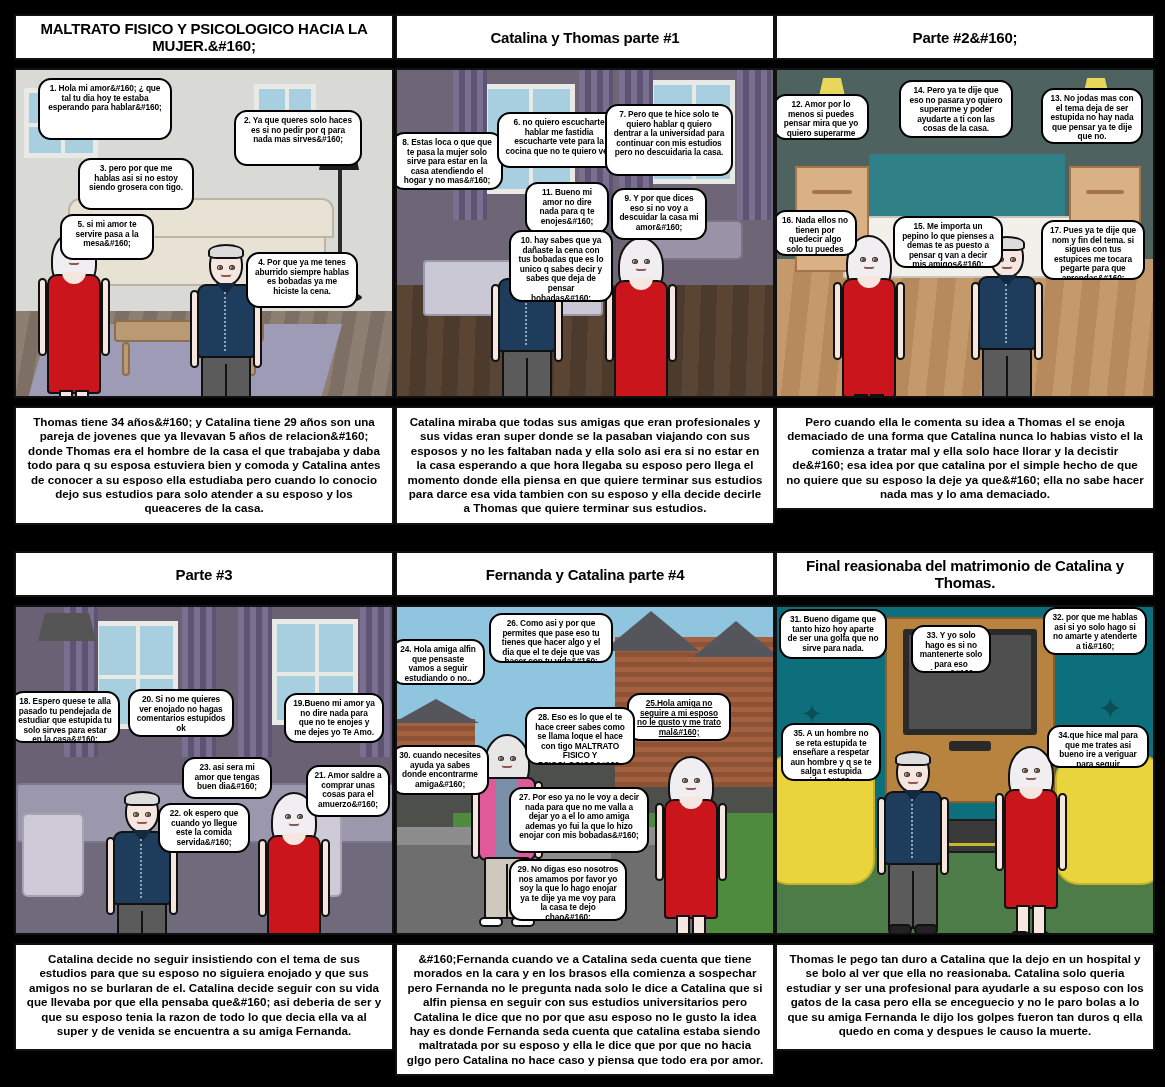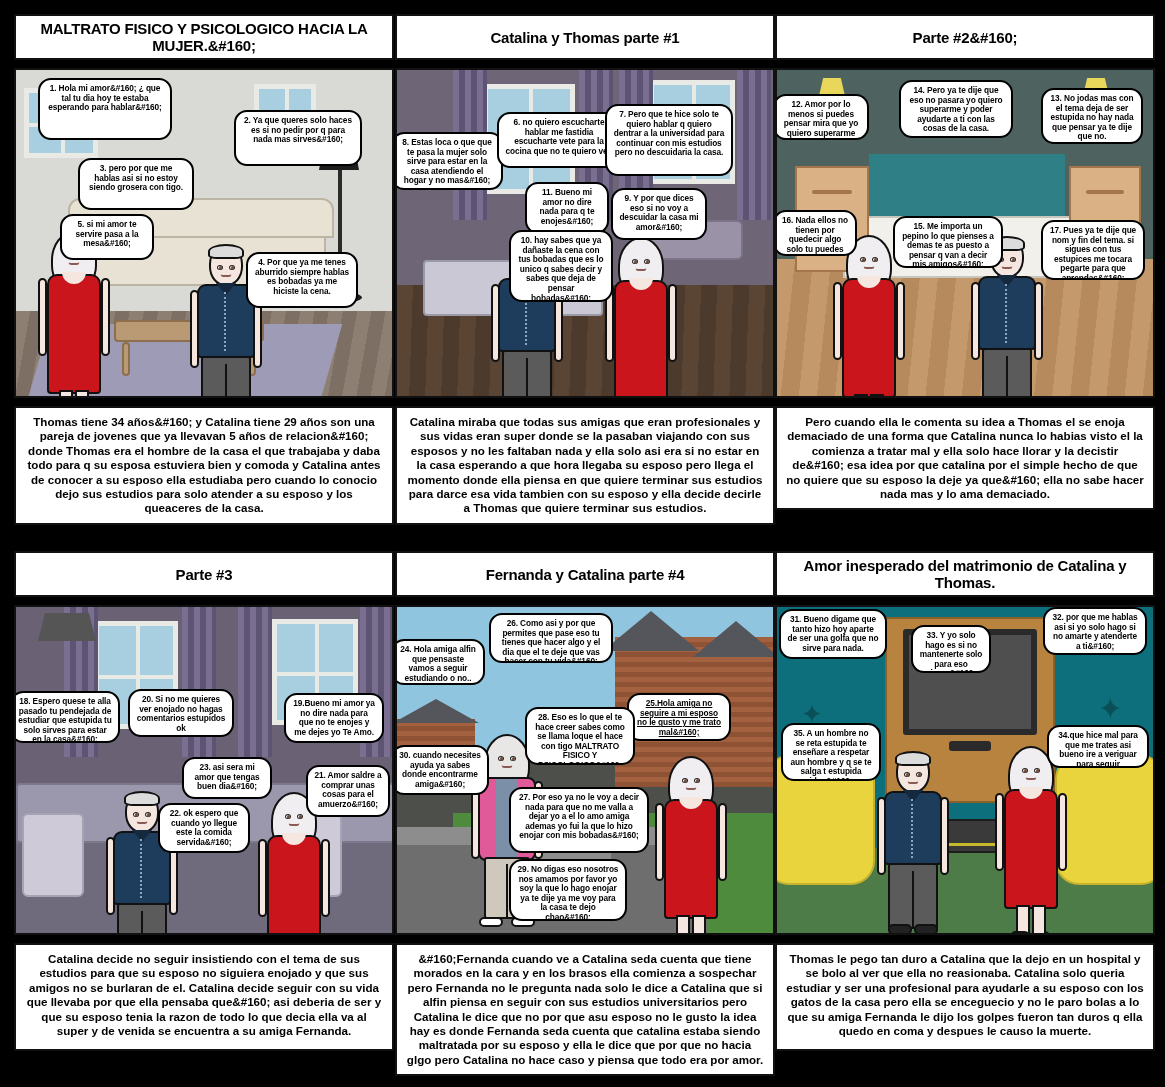--- a/index.html
+++ b/index.html
@@ -588,21 +588,21 @@
         <span class="btxt">29. No digas eso nosotros nos amamos por favor yo soy la que lo hago enojar ya te dije ya me voy para la casa te dejo chao&amp;#160;</span>
         </div>
     </div>
     <div class="caption-box">
       <span class="cap-text">&amp;#160;Fernanda cuando ve a Catalina seda cuenta que tiene morados en la cara y en los brasos ella comienza a sospechar pero Fernanda no le pregunta nada solo le dice a Catalina que si alfin piensa en seguir con sus estudios universitarios pero Catalina le dice que no por que asu esposo no le gusto la idea hay es donde Fernanda seda cuenta que catalina estaba siendo maltratada por su esposo y ella le dice que por que no hacia glgo pero Catalina no hace caso y piensa que todo era por amor.</span>
     </div>
   </div>
 
   <div class="cell c2 r1">
     <div class="title-box">
-      <span class="title-text">Amor inesperado del matrimonio de Catalina y Thomas.</span>
+      <span class="title-text">Final reasionaba del matrimonio de Catalina y Thomas.</span>
     </div>
     <div class="scene">
       <div class="bg">
         <div class="tl-wall"></div>
         <div class="tl-floor"></div>
         <div style="position:absolute;left:24px;top:92px;color:#0a4f58;font-size:26px;">✦</div>
         <div style="position:absolute;left:50px;top:160px;color:#0a4f58;font-size:16px;">✦</div>
         <div style="position:absolute;right:30px;top:84px;color:#0a4f58;font-size:30px;">✦</div>
         <div style="position:absolute;right:70px;top:158px;color:#0a4f58;font-size:14px;">✦</div>
         <div class="tv-cab" style="left:108px;top:10px;width:170px;height:186px;"></div>

